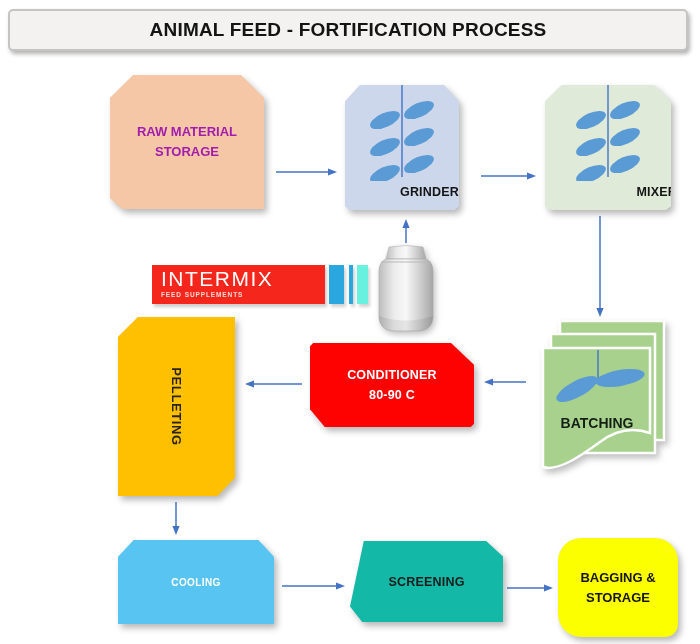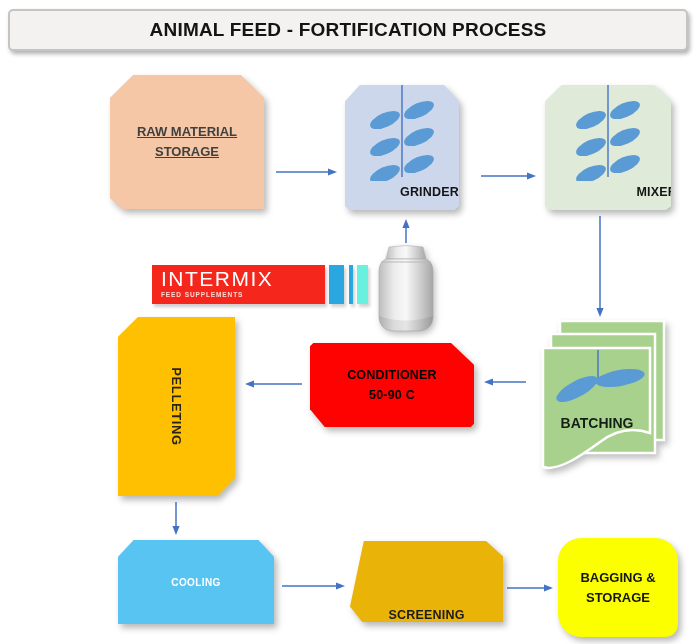--- a/index.html
+++ b/index.html
@@ -15,43 +15,43 @@
     display:flex;align-items:center;justify-content:center;
   }
   .title-bar span{font-size:19px;font-weight:bold;color:#141414;letter-spacing:.2px;}
   
   .node-wrap{position:absolute;filter:drop-shadow(3px 4px 3px rgba(0,0,0,.28));}
   .shape{width:100%;height:100%;position:relative;display:flex;align-items:center;justify-content:center;text-align:center;}
   .lbl{font-weight:bold;}
   
   .wrap-raw{left:110px;top:75px;width:154px;height:134px;}
   .shape-raw{background:#f5c7a6;clip-path:polygon(15% 0,85% 0,100% 17%,100% 100%,8% 100%,0 92%,0 17%);}
-  .shape-raw .lbl{font-size:13px;color:#404040;line-height:1.55;width:120px;text-decoration:underline;}
+  .shape-raw .lbl{font-size:13px;color:#a21caf;line-height:1.55;width:120px;}
   
   .wrap-grinder{left:345px;top:85px;width:114px;height:125px;}
   .shape-grinder{background:#cdd7eb;clip-path:polygon(13% 0,87% 0,100% 13%,100% 97%,96% 100%,4% 100%,0 97%,0 13%);}
   .wrap-mixer{left:545px;top:85px;width:114px;height:125px;}
   .shape-mixer{background:#dfead8;clip-path:polygon(13% 0,87% 0,100% 13%,100% 97%,96% 100%,4% 100%,0 97%,0 13%);padding-left:12px;}
   .shape-grinder .lbl,.shape-mixer .lbl{position:absolute;bottom:11px;width:100%;font-size:12.5px;color:#141414;letter-spacing:.2px;text-align:right;}
   .agitator{position:absolute;top:0;left:50%;transform:translateX(-50%);}
   
   .wrap-conditioner{left:310px;top:343px;width:164px;height:84px;}
   .shape-conditioner{background:#fe0202;clip-path:polygon(0 4%,2% 0,86% 0,100% 26%,100% 96%,98% 100%,9% 100%,0 79%);}
-  .shape-conditioner .lbl{color:#000000;font-size:12.5px;line-height:1.6;letter-spacing:.2px;}
+  .shape-conditioner .lbl{color:#ffffff;font-size:12.5px;line-height:1.6;letter-spacing:.2px;}
   
   .wrap-pelleting{left:118px;top:317px;width:117px;height:179px;}
   .shape-pelleting{background:#ffc001;clip-path:polygon(17% 0,100% 0,100% 90%,85% 100%,0 100%,0 11%);}
   .shape-pelleting .lbl{font-size:13px;color:#2a2313;letter-spacing:.6px;transform:rotate(90deg);white-space:nowrap;}
   
   .wrap-cooling{left:118px;top:540px;width:156px;height:84px;}
   .shape-cooling{background:#58c4f1;clip-path:polygon(10% 0,90% 0,100% 20%,100% 100%,0 100%,0 20%);}
   .shape-cooling .lbl{color:#ffffff;font-size:10px;letter-spacing:.4px;}
   
   .wrap-screening{left:350px;top:541px;width:153px;height:81px;}
-  .shape-screening{background:#eab308;clip-path:polygon(9% 0,89% 0,100% 19%,100% 100%,8% 100%,0 81%);align-items:flex-end;}
+  .shape-screening{background:#14b8a6;clip-path:polygon(9% 0,89% 0,100% 19%,100% 100%,8% 100%,0 81%);}
   .shape-screening .lbl{font-size:12.5px;color:#1c1c1c;letter-spacing:.2px;}
   
   .wrap-bagging{left:558px;top:538px;width:120px;height:99px;}
   .shape-bagging{background:#fbff00;border-radius:23px 23px 13px 23px;}
   .shape-bagging .lbl{font-size:13px;color:#151515;line-height:1.5;width:95px;}
   
   .batching-svg{position:absolute;left:540px;top:320px;filter:drop-shadow(3px 4px 3px rgba(0,0,0,.25));}
   
   .intermix{position:absolute;left:152px;top:265px;width:173px;height:39px;background:#f5271c;
     box-shadow:2px 3px 3px rgba(0,0,0,.2);padding:2px 16px 0 9px;box-sizing:border-box;}
@@ -138,21 +138,21 @@
       <ellipse cx="37" cy="69" rx="23" ry="8" fill="#5B9BD5" transform="rotate(-28 37 69)"></ellipse>
       <ellipse cx="80" cy="58" rx="25" ry="8" fill="#5B9BD5" transform="rotate(-10 80 58)"></ellipse>
     </g>
     <text x="57" y="108" text-anchor="middle" font-family="Liberation Sans, DejaVu Sans, sans-serif" font-size="14" font-weight="bold" fill="#152015">BATCHING</text>
   </svg>
 
   <div class="node-wrap wrap-conditioner">
     <div class="shape shape-conditioner">
       <span class="lbl">
         <span style="display:block;">CONDITIONER</span>
-        <span style="display:block;">50-90 C</span>
+        <span style="display:block;">80-90 C</span>
       </span>
     </div>
   </div>
 
   <div class="node-wrap wrap-pelleting">
     <div class="shape shape-pelleting">
       <span class="lbl">PELLETING</span>
     </div>
   </div>
 

